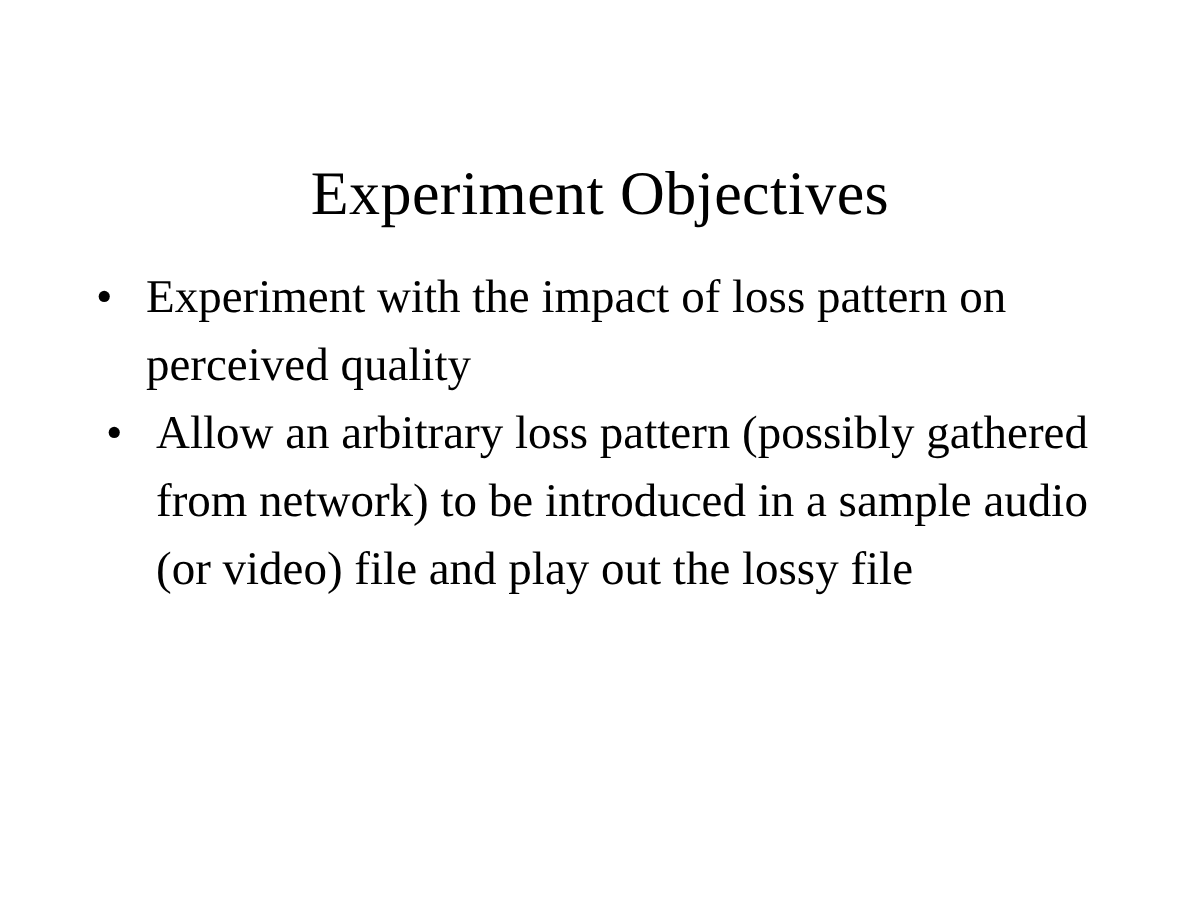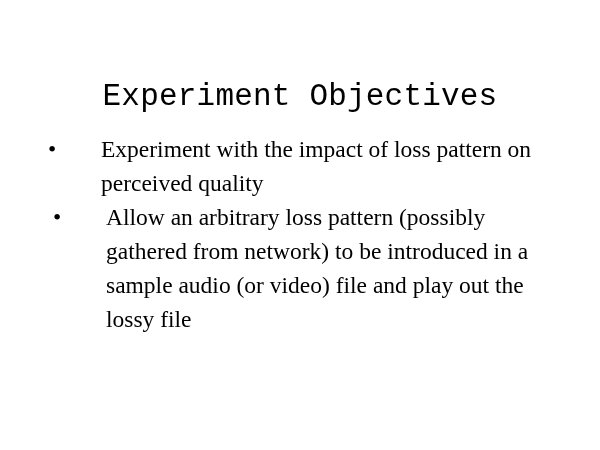--- a/index.html
+++ b/index.html
@@ -24,21 +24,21 @@
     box-sizing: border-box;
   }
 
   
   .slide-title {
     position: absolute;
     left: 0;
     top: 58px;
     width: 600px;
     text-align: center;
-    font-family: Liberation Mono, monospace;
+    font-family: Liberation Serif, serif;
     font-size: 31px;
     font-weight: normal;
     line-height: 36px;
     letter-spacing: 0.2px;
     color: #000000;
     white-space: nowrap;
   }
 
   
   .body-block {
@@ -81,21 +81,20 @@
     color: #000000;
     text-align: left;
   }
 
   li.bullet-item.indent-b .bullet-glyph {
     left: 13px;
   }
 
   .bullet-text {
     display: block;
-    margin-left: 28px;
   }
 </style>
 </head>
 <body>
 
 <div class="slide">
 
   <h1 class="slide-title">Experiment Objectives</h1>
 
   <div class="body-block">

